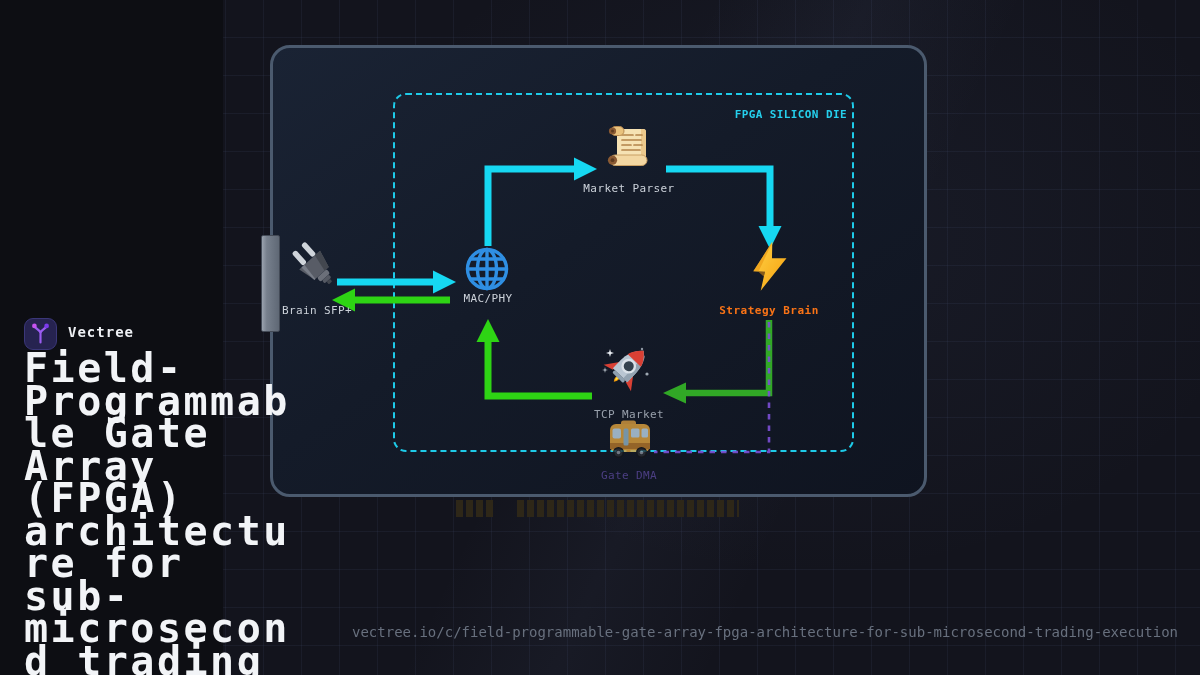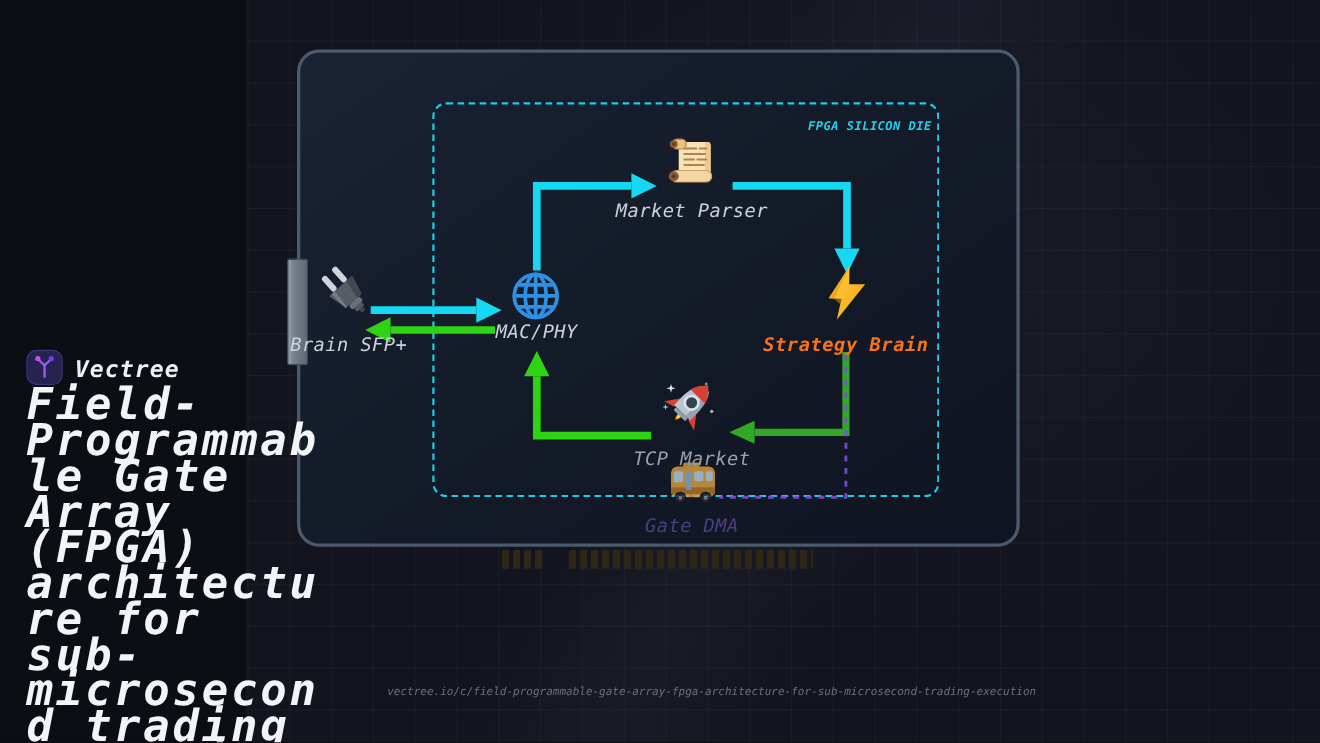--- a/index.html
+++ b/index.html
@@ -1,17 +1,17 @@
 <!DOCTYPE html>
 <html><head>
 <meta charset="utf-8">
 <style>
   html,body{margin:0;padding:0;background:#0b0c11;}
   .stage{position:relative;width:1200px;height:675px;overflow:hidden;
-         background:#0d0e14;font-family:"DejaVu Sans Mono","Liberation Mono",monospace;font-style:italic;}
+         background:#0d0e14;font-family:"DejaVu Sans Mono","Liberation Mono",monospace;}
   
   .grid-area{position:absolute;left:223px;top:0;right:0;bottom:0;background-color:#13141d;
     background-image:
       linear-gradient(115deg, transparent 38%, rgba(120,140,190,0.05) 50%, transparent 62%),
       radial-gradient(ellipse at 60% 35%, rgba(90,110,160,0.08), transparent 55%),
       linear-gradient(rgba(96,108,156,0.10) 1px, transparent 1px),
       linear-gradient(90deg, rgba(96,108,156,0.10) 1px, transparent 1px);
     background-size:100% 100%,100% 100%,38px 38px,38px 38px;
     background-position:0 0,0 0,2px -1px,2px -1px;}
   .left-band{position:absolute;left:0;top:0;width:223px;height:675px;background:#0d0e13;}
@@ -32,36 +32,36 @@
              font-size:11px;font-weight:bold;letter-spacing:0.4px;color:#25d0ed;white-space:nowrap;}
 
   
   .slab{position:absolute;left:261px;top:235px;width:19px;height:97px;
         background:linear-gradient(90deg,#9aa2ae 0%,#77808d 28%,#5f6875 100%);
         border:1px solid #434a56;box-sizing:border-box;border-radius:2px;}
 
   
   .icon{position:absolute;}
   .nlabel{position:absolute;transform:translateX(-50%);white-space:nowrap;
-          font-size:17px;letter-spacing:0.4px;color:#ccd2da;}
+          font-size:11px;letter-spacing:0.4px;color:#ccd2da;}
   .nlabel.strategy{color:#f97316;font-weight:bold;letter-spacing:0.5px;}
   .nlabel.dim{color:#99a1ac;}
   .nlabel.ghost{color:rgba(124,94,210,0.55);}
 
   .arrow-layer{position:absolute;left:0;top:0;width:1200px;height:675px;pointer-events:none;}
 
   
   .logo{position:absolute;left:24px;top:318px;width:33px;height:32px;border-radius:9px;
         background:#262350;border:1px solid #3b3779;box-sizing:border-box;}
-  .brand{position:absolute;left:68px;top:324px;font-size:21px;font-weight:bold;
+  .brand{position:absolute;left:68px;top:324px;font-size:14px;font-weight:bold;
          letter-spacing:1px;color:#eef0f4;}
   .headline{position:absolute;left:24px;top:352px;width:278px;
             font-size:40px;line-height:32.5px;font-weight:bold;letter-spacing:2.5px;
             color:#f2f4f7;word-wrap:break-word;}
-  .footer-url{position:absolute;left:352px;top:624px;font-size:10px;color:#68707e;white-space:nowrap;}
+  .footer-url{position:absolute;left:352px;top:624px;font-size:14px;color:#68707e;white-space:nowrap;}
 </style>
 </head>
 <body>
 
 <div class="stage">
   <div class="grid-area"></div>
   <div class="left-band"></div>
 
   <div class="card"></div>
   <div class="pins pins-a"></div>

